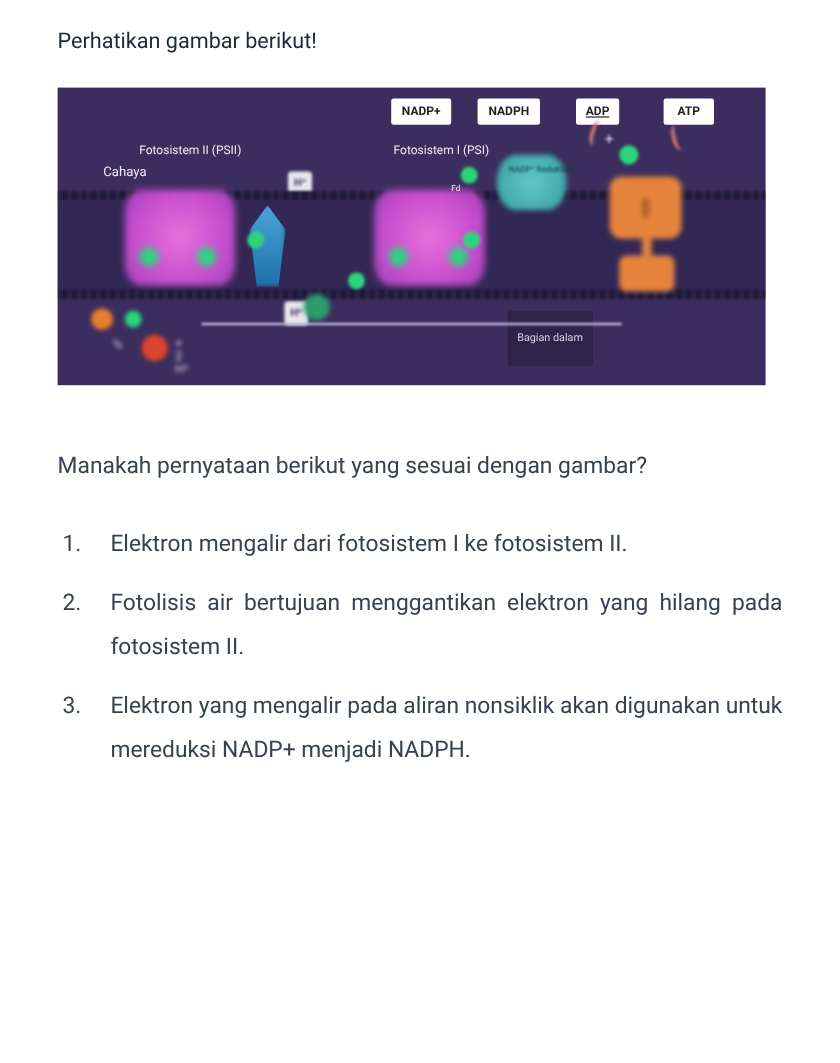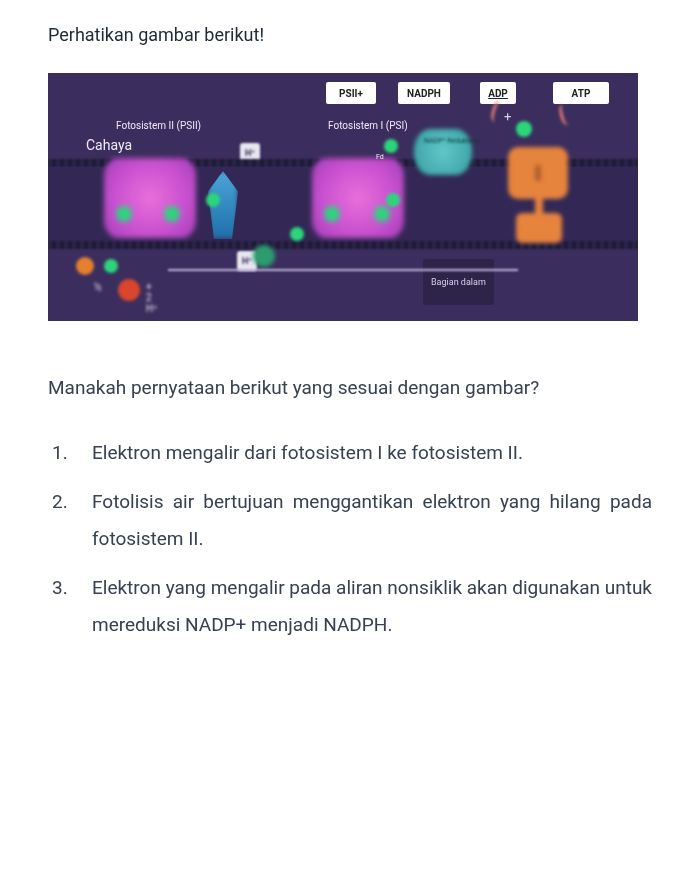--- a/index.html
+++ b/index.html
@@ -40,36 +40,36 @@
       display: flex;
       align-items: center;
       justify-content: center;
       border-radius: 2px;
       padding: 0 6px;
       filter: blur(0.4px);
     }
     .lbl-nadpplus { left: 278px; width: 50px; }
     .lbl-nadph  { left: 350px; width: 52px; }
     .lbl-adp    { left: 432px; width: 36px; text-decoration: underline; }
-    .lbl-atp    { left: 505px; width: 56px; }
+    .lbl-atp    { left: 505px; width: 42px; }
     .psii-label, .psi-label {
       position: absolute;
       color: #efeaf7;
       font-size: 10px;
       top: 47px;
       filter: blur(0.6px);
     }
     .psii-label { left: 68px; }
     .psi-label  { left: 280px; }
     .cahaya-label {
       position: absolute;
       left: 38px;
       top: 64px;
       color: #efeaf7;
-      font-size: 14px;
+      font-size: 11px;
       filter: blur(0.6px);
     }
     .hplus-top {
       position: absolute;
       width: 20px;
       height: 20px;
       background: #e8e7ef;
       border-radius: 3px;
       color: #3b2e5e;
       font-size: 9px;
@@ -305,21 +305,21 @@
       top: 0;
     }
   </style>
 </head>
 <body>
 
 <div class="page">
   <h2 class="heading">Perhatikan gambar berikut!</h2>
 
   <div class="diagram">
-    <div class="toplabel lbl-nadpplus">PSII+</div>
+    <div class="toplabel lbl-nadpplus">NADP+</div>
     <div class="toplabel lbl-nadph">NADPH</div>
     <div class="toplabel lbl-adp">ADP</div>
     <div class="toplabel lbl-atp">ATP</div>
 
     <div class="psii-label">Fotosistem II (PSII)</div>
     <div class="psi-label">Fotosistem I (PSI)</div>
     <div class="cahaya-label">Cahaya</div>
 
     <div class="hplus-top h1">H⁺</div>
     <div class="hplus-top h2">H⁺</div>

